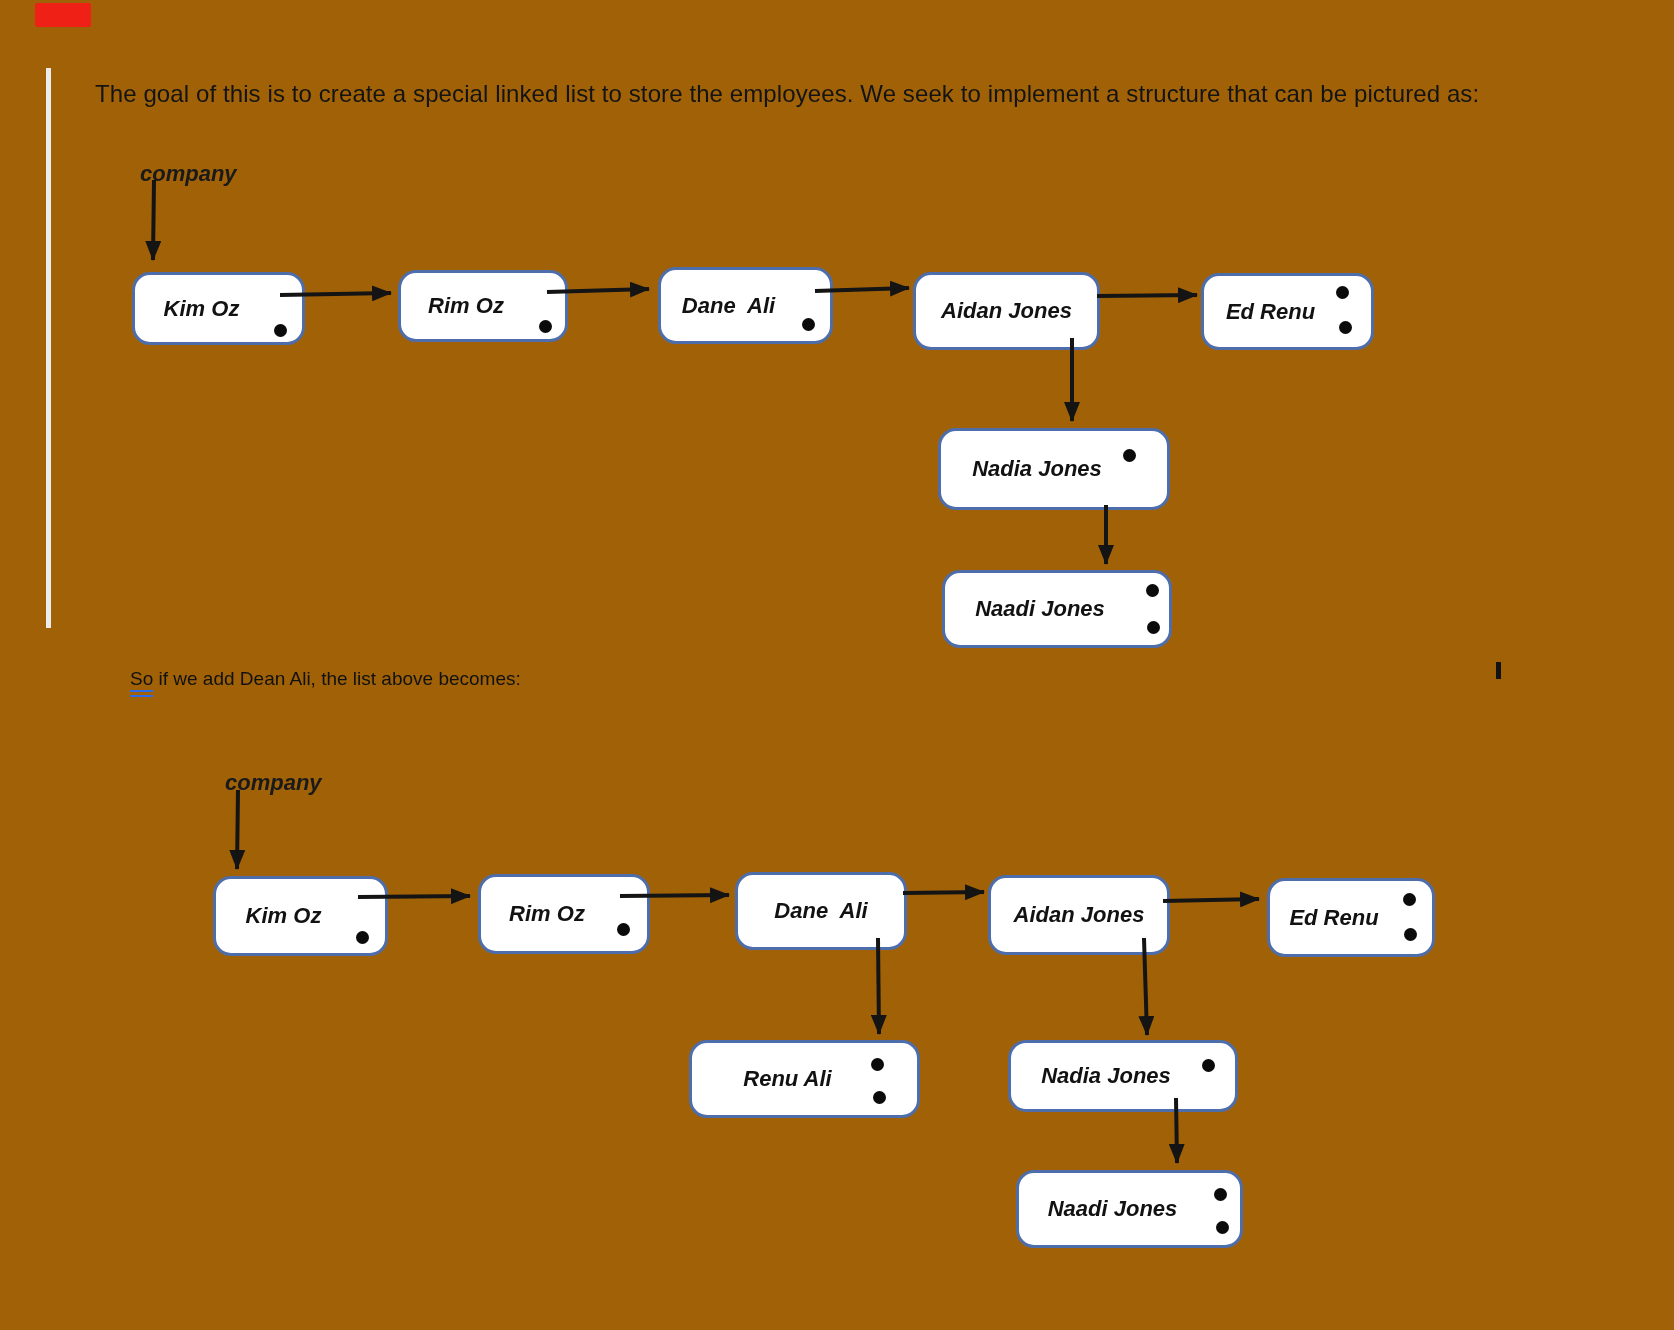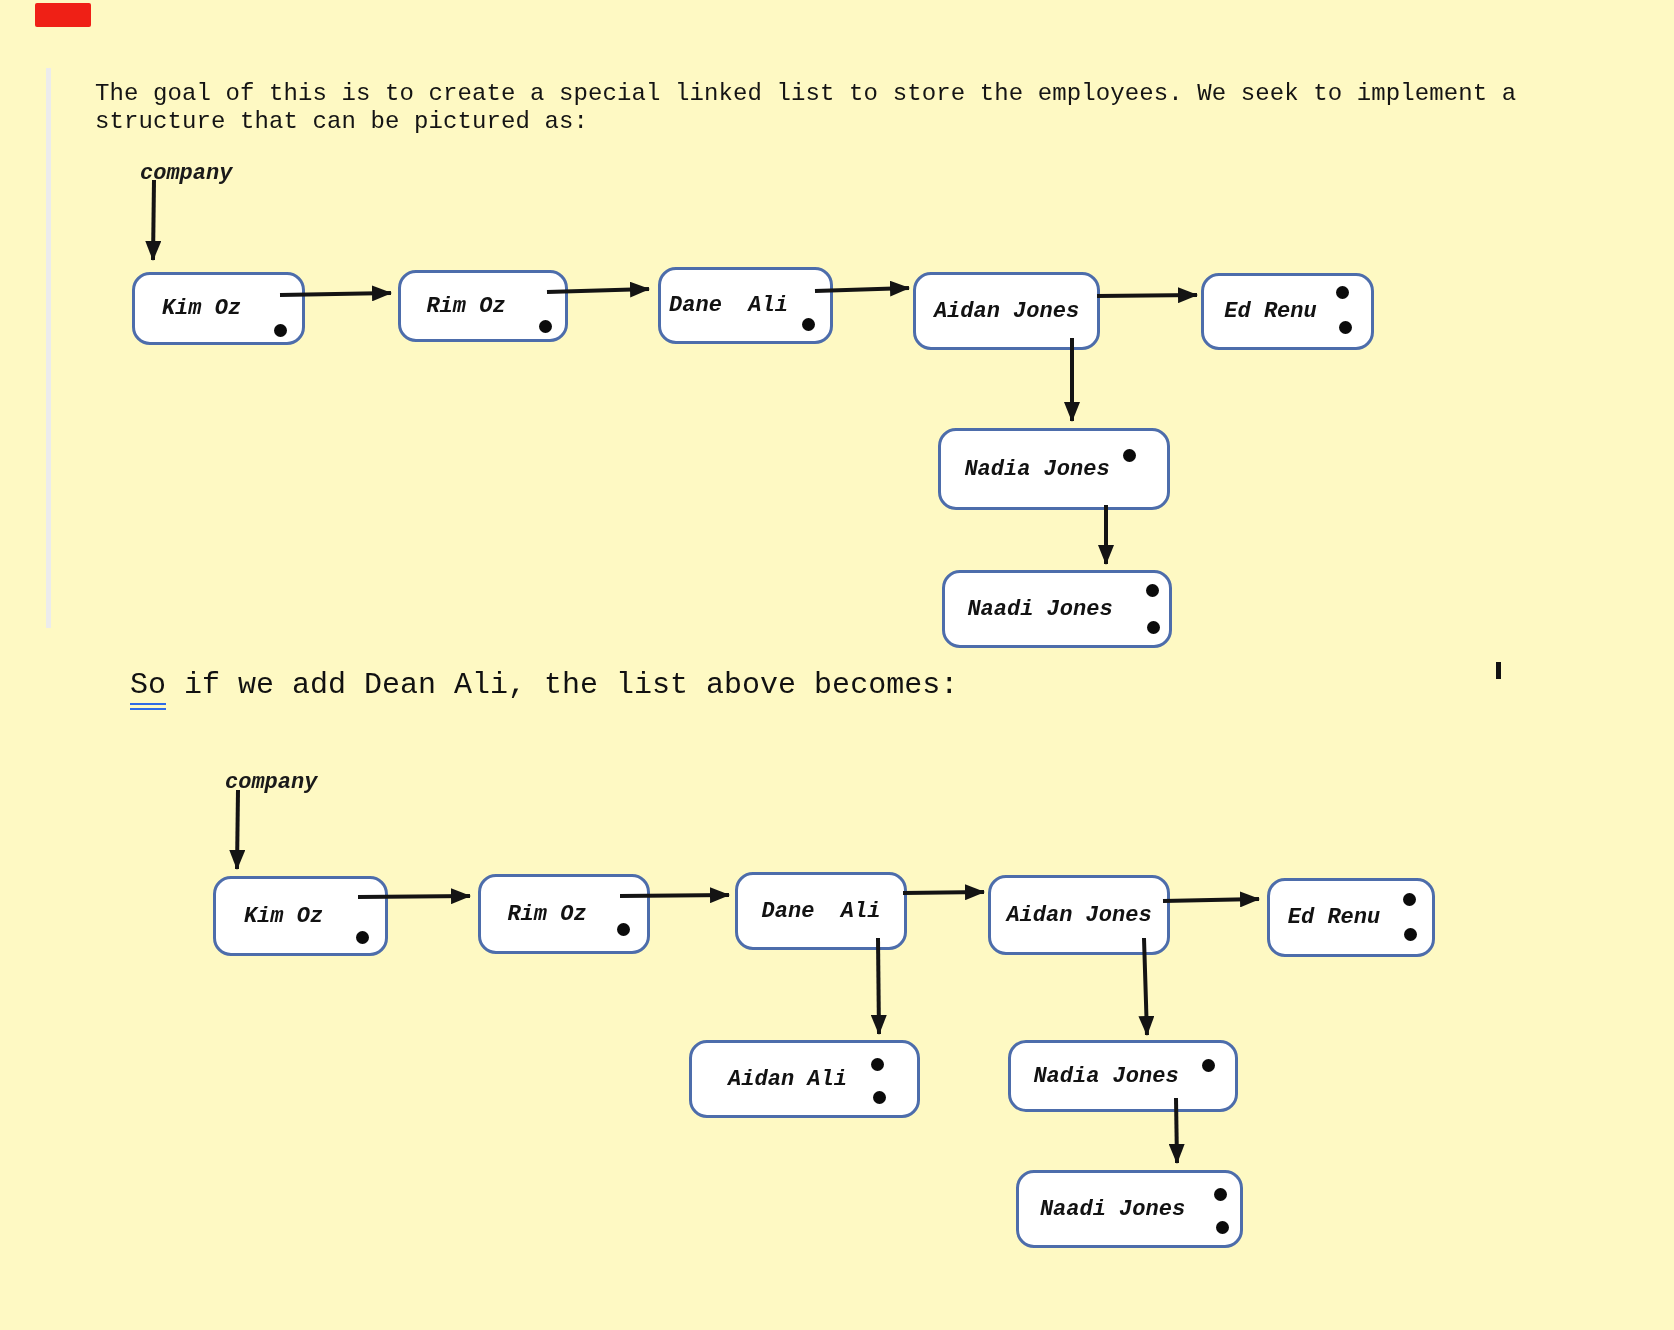--- a/index.html
+++ b/index.html
@@ -1,22 +1,22 @@
 <!DOCTYPE html>
 <html><head>
 <meta charset="utf-8">
 <style>
   html,body{margin:0;padding:0;background:#ffffff;}
-  #page{position:relative;width:1674px;height:1330px;background:#fef9c3;overflow:hidden;
-        font-family:Liberation Mono, monospace;color:#161616;}
+  #page{position:relative;width:1674px;height:1330px;background:#a16207;overflow:hidden;
+        font-family:Liberation Sans, sans-serif;color:#161616;}
   .red-mark{position:absolute;left:35px;top:3px;width:56px;height:24px;background:#ef2016;border-radius:2px;}
   .left-rule{position:absolute;left:46px;top:68px;width:5px;height:560px;background:#ececec;}
   .doc-title{position:absolute;left:95px;top:80px;width:1490px;font-size:24px;line-height:28px;
              font-weight:400;color:#141414;letter-spacing:.1px;}
-  .doc-subtitle{position:absolute;left:130px;top:668px;font-size:30px;font-weight:400;color:#111;text-align:right;}
+  .doc-subtitle{position:absolute;left:130px;top:668px;font-size:19px;font-weight:400;color:#111;text-align:right;}
   .so-word{border-bottom:7px double #2e6be6;padding-bottom:1px;}
   .tick-artifact{position:absolute;left:1496px;top:662px;width:5px;height:17px;background:#121212;}
   .pointer-label{position:absolute;font-size:22px;font-weight:700;font-style:italic;color:#1a1a1a;margin-top:20px;}
   .node{position:absolute;background:#ffffff;border:3px solid #4d6dab;border-radius:18px;
         display:flex;align-items:center;justify-content:center;box-sizing:border-box;}
   .node .label{font-size:22px;font-weight:700;font-style:italic;color:#121212;white-space:pre;}
   .node.pad-r{padding-right:34px;}
   .dot{position:absolute;width:13px;height:13px;background:#0b0b0b;border-radius:50%;}
   svg.arrows{position:absolute;left:0;top:0;pointer-events:none;}
   svg.arrows line{stroke:#141414;stroke-width:4;}
@@ -83,21 +83,21 @@
   </div>
   <div class="node" style="left:988px;top:875px;width:182px;height:80px;">
     <span class="label">Aidan Jones</span>
   </div>
   <div class="node pad-r" style="left:1267px;top:878px;width:168px;height:79px;">
     <span class="label">Ed Renu</span>
     <span class="dot" style="right:16px;top:12px;"></span>
     <span class="dot" style="right:15px;bottom:13px;"></span>
   </div>
   <div class="node pad-r" style="left:689px;top:1040px;width:231px;height:78px;">
-    <span class="label">Aidan Ali</span>
+    <span class="label">Renu Ali</span>
     <span class="dot" style="right:33px;top:15px;"></span>
     <span class="dot" style="right:31px;bottom:11px;"></span>
   </div>
   <div class="node pad-r" style="left:1008px;top:1040px;width:230px;height:72px;">
     <span class="label">Nadia Jones</span>
     <span class="dot" style="right:20px;top:16px;"></span>
   </div>
   <div class="node pad-r" style="left:1016px;top:1170px;width:227px;height:78px;">
     <span class="label">Naadi Jones</span>
     <span class="dot" style="right:13px;top:15px;"></span>

